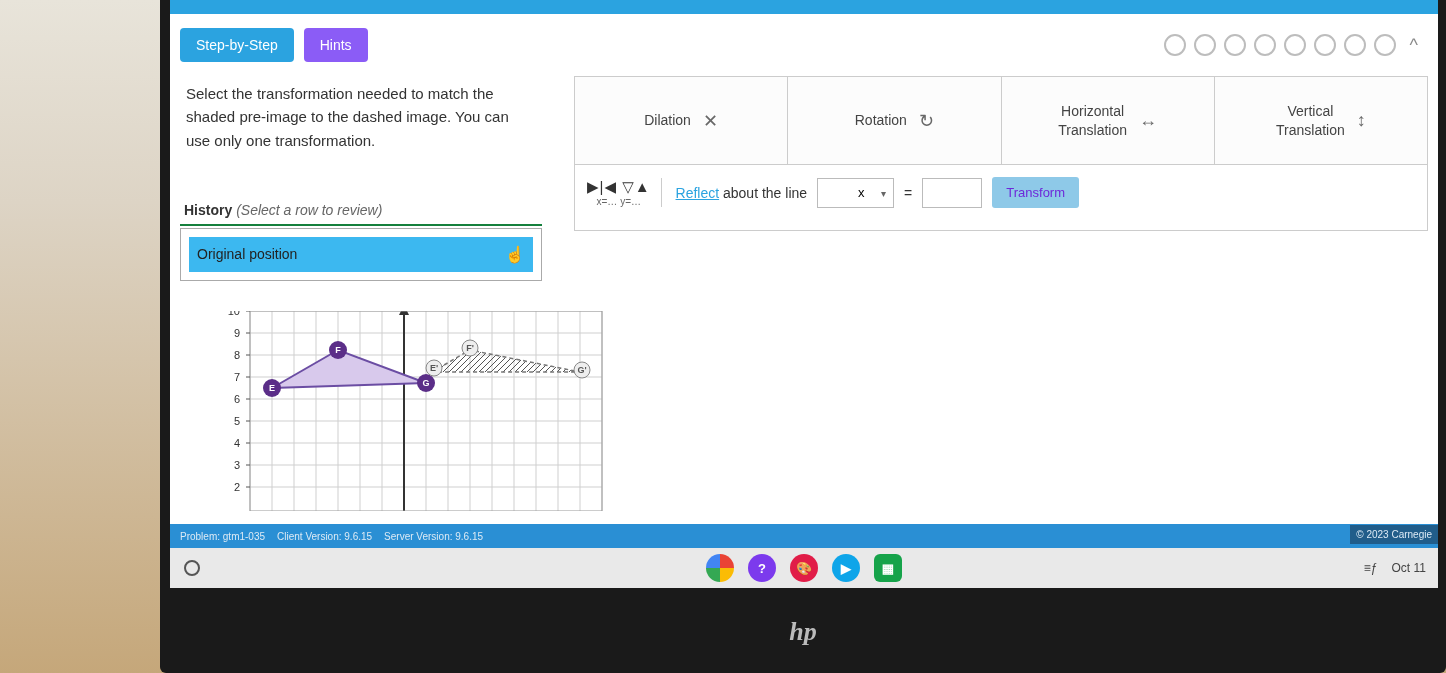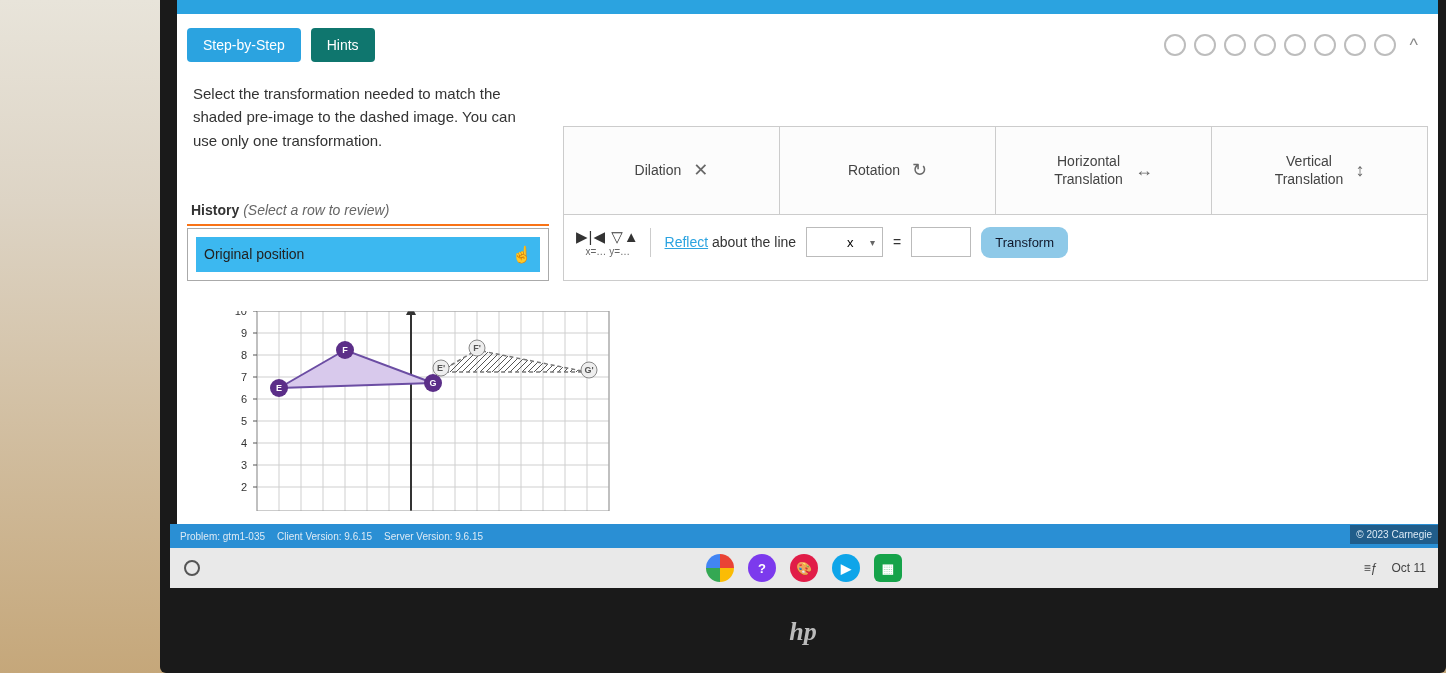--- a/index.html
+++ b/index.html
@@ -26,21 +26,20 @@
     border-radius: 0 0 6px 6px;
   }
   .laptop-screen {
     position: absolute;
     left: 10px;
     top: 0;
     right: 8px;
     bottom: 85px;
     background: #fff;
     overflow: hidden;
-    margin-left: 7px;
   }
   .hp-logo {
     position: absolute;
     left: 50%;
     bottom: 26px;
     transform: translateX(-50%);
     color: #bbb;
     font-style: italic;
     font-weight: 600;
     font-size: 26px;
@@ -61,21 +60,21 @@
     border: none;
     border-radius: 4px;
     padding: 8px 16px;
     font-size: 14px;
     cursor: pointer;
     color: #fff;
     background: #2ba3e0;
     height: 34px;
   }
   .nav-btn.hints {
-    background: #0f766e;
+    background: #8b5cf6;
     color: #fff;
   }
   .circles {
     margin-left: auto;
     display: flex;
     gap: 8px;
     align-items: center;
     padding-right: 10px;
   }
   .circle {
@@ -85,23 +84,23 @@
     border-radius: 50%;
   }
   .chevron-up {
     color: #8a8a8a;
     font-size: 18px;
     padding-left: 6px;
   }
   
   .main {
     display: flex;
-    gap: 14px;
+    gap: 32px;
     padding: 4px 10px 0 10px;
-    align-items: flex-end;
+    align-items: flex-start;
   }
   .left-col {
     width: 362px;
     flex-shrink: 0;
   }
   .instruction {
     font-size: 15px;
     color: #333;
     line-height: 1.55;
     padding: 6px 6px 14px 6px;
@@ -127,21 +126,21 @@
     width: 22px;
     height: 16px;
     background: repeating-linear-gradient(135deg,#777,#777 1px,transparent 1px,transparent 4px);
     border: 1px solid #888;
     flex-shrink: 0;
   }
   .history-head {
     margin-top: 36px;
     font-size: 14px;
     padding: 0 4px 6px 4px;
-    border-bottom: 2px solid #f97316;
+    border-bottom: 2px solid #15803d;
     color: #333;
   }
   .history-head em { color: #666; font-style: italic; }
   .history-box {
     border: 1px solid #aaa;
     padding: 8px;
     margin-top: 2px;
   }
   .history-row {
     background: #3cb8f0;
@@ -238,23 +237,23 @@
     pointer-events: none;
   }
   .eqin {
     border: 1px solid #bbb;
     width: 60px;
     height: 30px;
     padding: 4px;
   }
   .transform-btn {
     background: #8ec9e8;
-    color: #0f172a;
+    color: #6d28d9;
     border: none;
-    border-radius: 9px;
+    border-radius: 3px;
     padding: 8px 14px;
     font-size: 13px;
     cursor: pointer;
   }
   
   .graph-wrap {
     padding: 30px 0 10px 40px;
   }
   .graph {
     position: relative;

